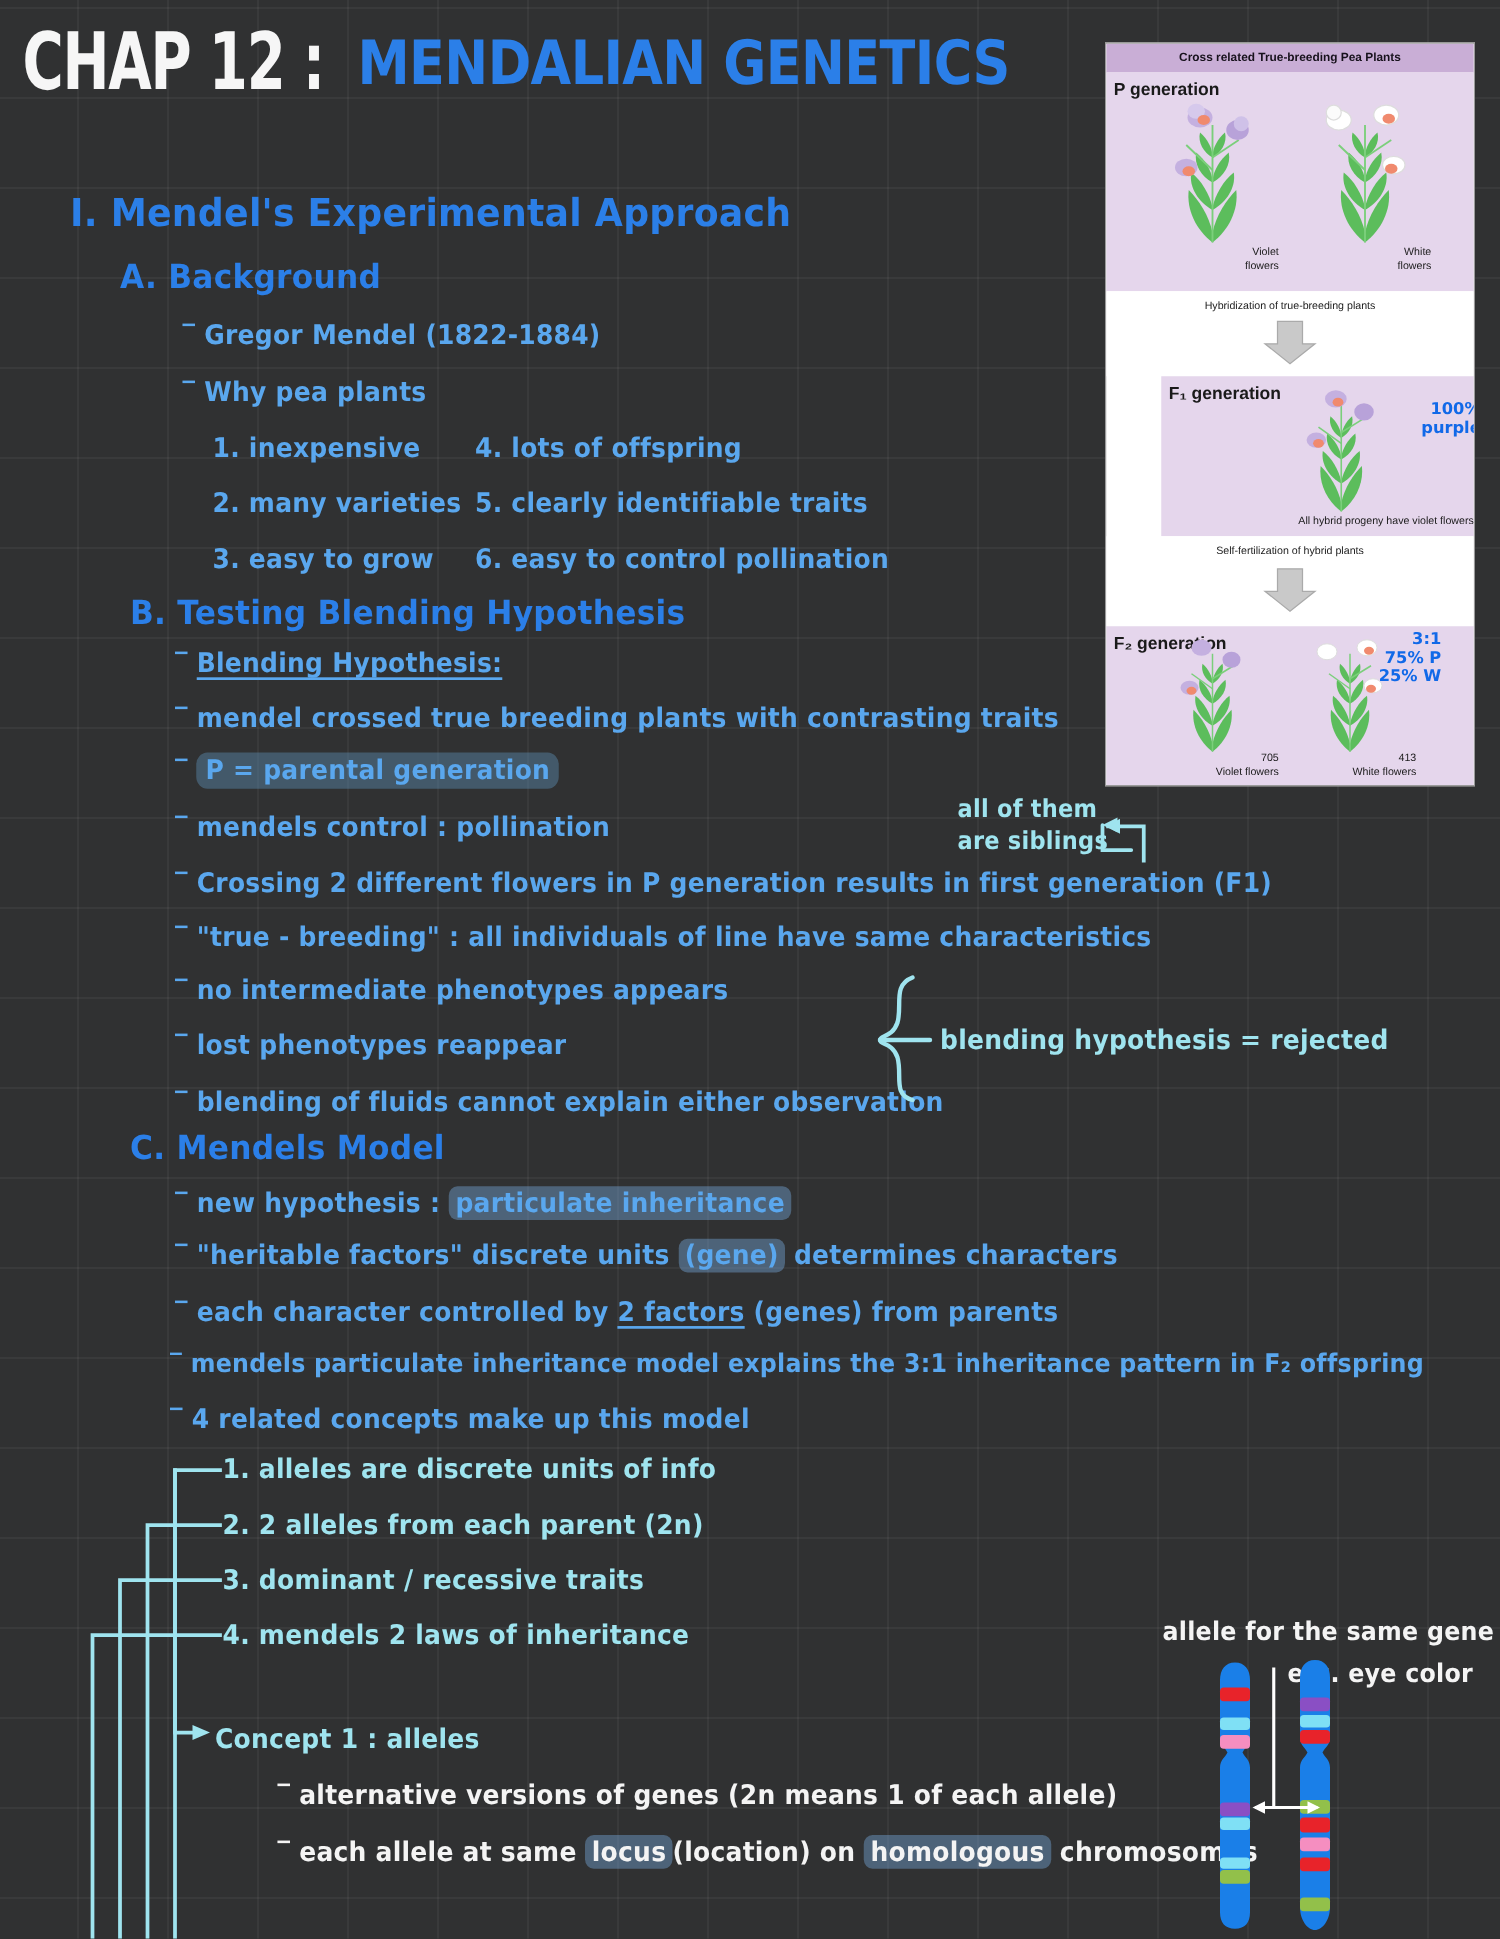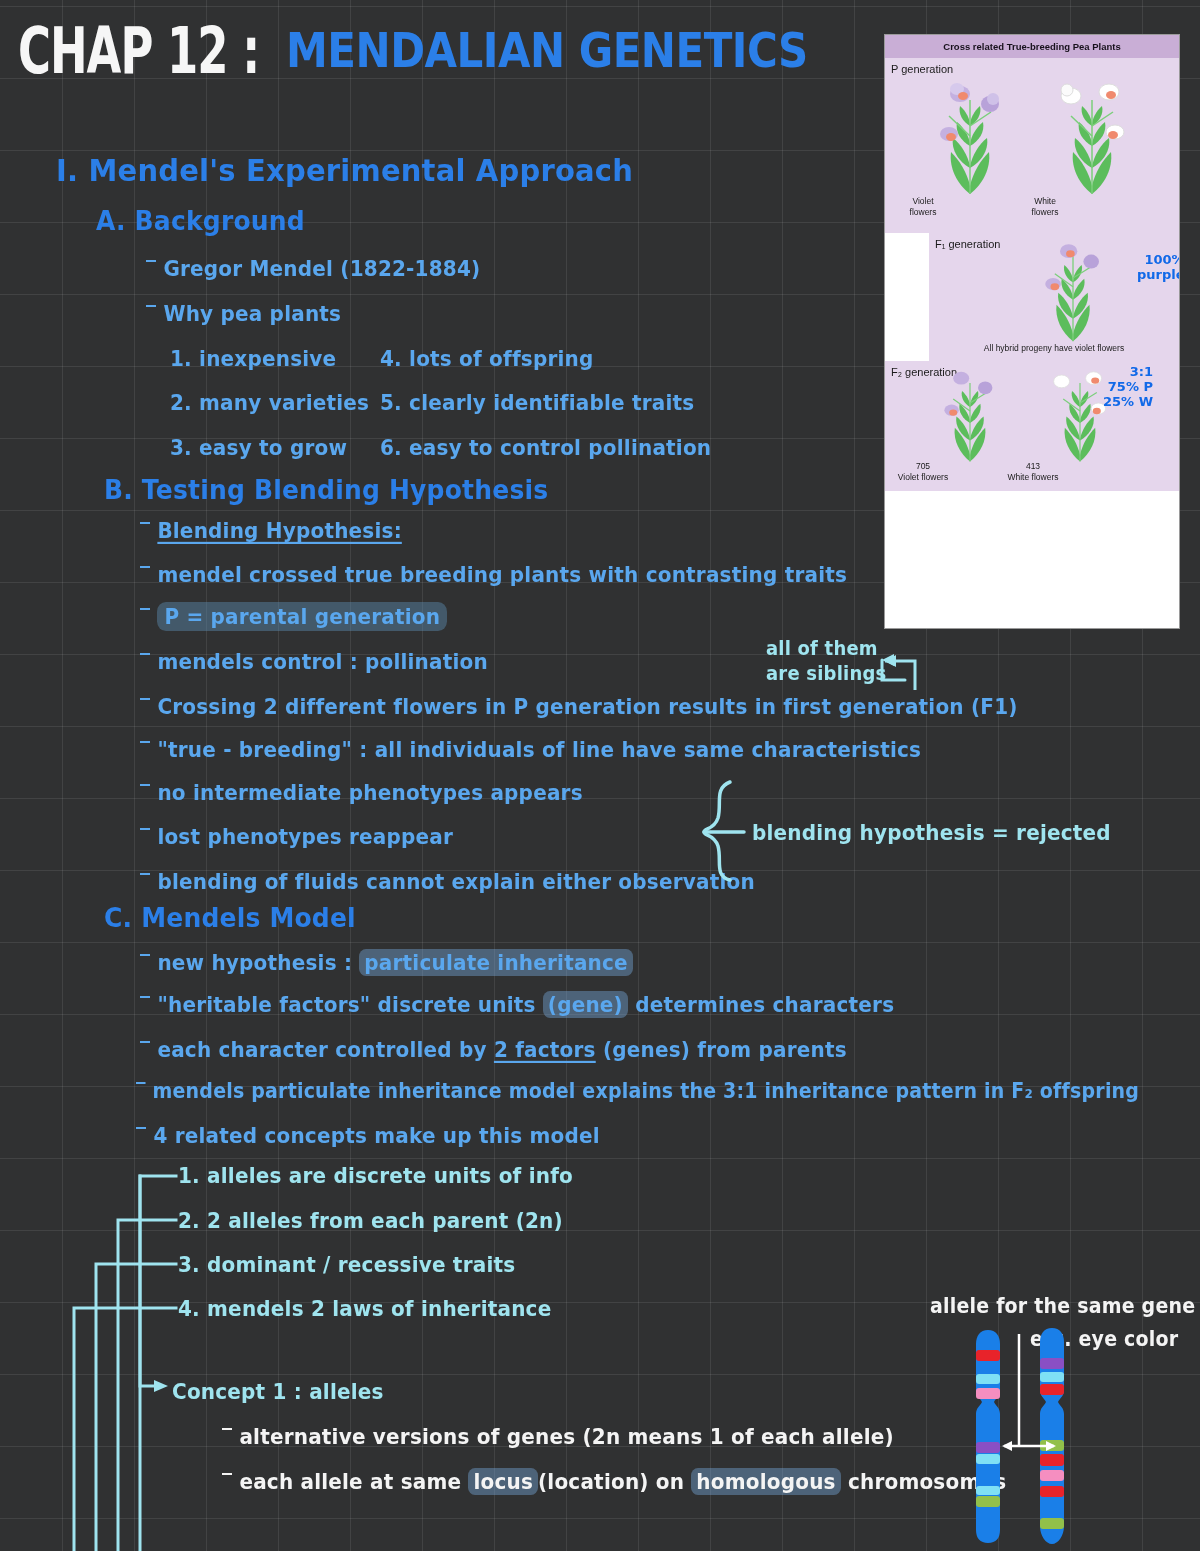--- a/index.html
+++ b/index.html
@@ -119,25 +119,25 @@
     color: #17111c;
     font-size: 9.5px;
     font-weight: 700;
     display:flex; align-items:center; justify-content:center;
     font-family: "Liberation Sans", sans-serif;
   }
   .fig-band { background: #e5d6ec; position: relative; }
   .fig-white { background: #ffffff; position: relative; }
   .fig-gen-label {
     position:absolute; left:6px; top:5px;
-    font-size:11px; font-weight:400; color:#1a1a1a;
+    font-size:14px; font-weight:700; color:#1a1a1a;
     font-family:"Liberation Sans", sans-serif;
   }
   .fig-caption {
-    position:absolute; width:100%; text-align:center;
+    position:absolute; width:100%; text-align:right;
     font-size:8.5px; color:#1a1a1a; line-height:1.25;
     font-family:"Liberation Sans", sans-serif;
   }
   .fig-mid-txt {
     position:absolute; width:100%; text-align:center; top:6px;
     font-size:8.5px; color:#1a1a1a;
     font-family:"Liberation Sans", sans-serif;
   }
   .fig-annot {
     position:absolute;
@@ -313,20 +313,26 @@
           <ellipse cx="64" cy="59" rx="5" ry="4" fill="#f08a6e"></ellipse>
         </g>
       </svg>
 
       <div class="fig-caption" style="left:-62px; top:138px; width:200px; white-space:pre;">Violet
 flowers</div>
       <div class="fig-caption" style="left:60px; top:138px; width:200px; white-space:pre;">White
 flowers</div>
     </div>
 
+    <div class="fig-white" style="height:68px;">
+      <div class="fig-mid-txt">Hybridization of true-breeding plants</div>
+      <svg style="position:absolute; left:50%; transform:translateX(-50%); top:22px;" width="44" height="38" viewBox="0 0 44 38">
+        <polygon points="12,2 32,2 32,20 42,20 22,36 2,20 12,20" fill="#c9c9c9" stroke="#aaa" stroke-width="1"></polygon>
+      </svg>
+    </div>
 
     <div class="fig-band" style="height:128px;margin-left:44px;">
       <div class="fig-gen-label">F₁ generation</div>
       <svg class="plant" style="left:104px; top:6px; width:80px; height:104px;" viewBox="0 0 86 120">
         <g fill="#5cbd5c">
           <path d="M43 118 C30 108 22 92 24 76 C32 84 40 96 43 110 Z"></path>
           <path d="M43 118 C56 108 64 92 62 76 C54 84 46 96 43 110 Z"></path>
           <path d="M43 92 C32 86 24 74 26 62 C34 68 41 80 43 90 Z"></path>
           <path d="M43 92 C54 86 62 74 60 62 C52 68 45 80 43 90 Z"></path>
           <path d="M43 70 C34 65 28 56 30 46 C37 52 42 60 43 68 Z"></path>
@@ -345,20 +351,26 @@
           <ellipse cx="64" cy="26" rx="9" ry="8" fill="#b8a2d9"></ellipse>
           <ellipse cx="20" cy="52" rx="9" ry="7" fill="#c4b0e0"></ellipse>
           <ellipse cx="22" cy="55" rx="5" ry="4" fill="#f08a6e"></ellipse>
         </g>
       </svg>
       <div class="fig-annot" style="left:208px; top:20px; white-space:pre;">100%
 purple</div>
       <div class="fig-caption" style="top:110px;">All hybrid progeny have violet flowers</div>
     </div>
 
+    <div class="fig-white" style="height:72px;">
+      <div class="fig-mid-txt">Self-fertilization of hybrid plants</div>
+      <svg style="position:absolute; left:50%; transform:translateX(-50%); top:24px;" width="44" height="38" viewBox="0 0 44 38">
+        <polygon points="12,2 32,2 32,20 42,20 22,36 2,20 12,20" fill="#c9c9c9" stroke="#aaa" stroke-width="1"></polygon>
+      </svg>
+    </div>
 
     <div class="fig-band" style="height:130px;">
       <div class="fig-gen-label">F₂ generation</div>
 
       <svg class="plant" style="left:48px; top:6px; width:74px; height:96px;" viewBox="0 0 86 120">
         <g fill="#5cbd5c">
           <path d="M43 118 C30 108 22 92 24 76 C32 84 40 96 43 110 Z"></path>
           <path d="M43 118 C56 108 64 92 62 76 C54 84 46 96 43 110 Z"></path>
           <path d="M43 92 C32 86 24 74 26 62 C34 68 41 80 43 90 Z"></path>
           <path d="M43 92 C54 86 62 74 60 62 C52 68 45 80 43 90 Z"></path>

